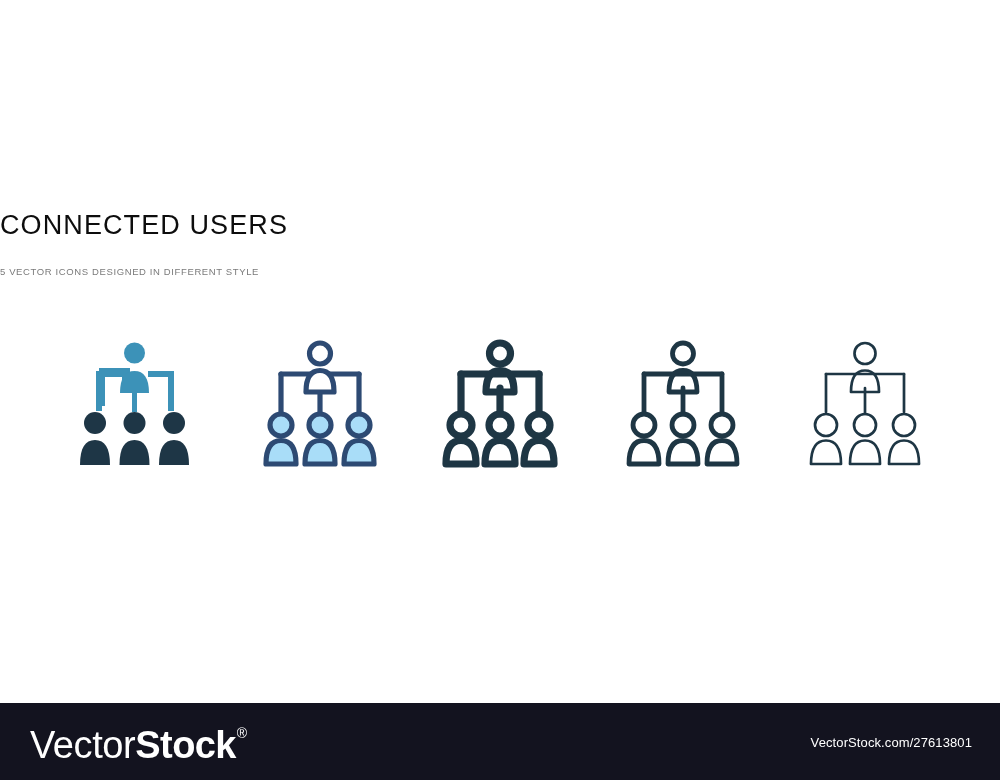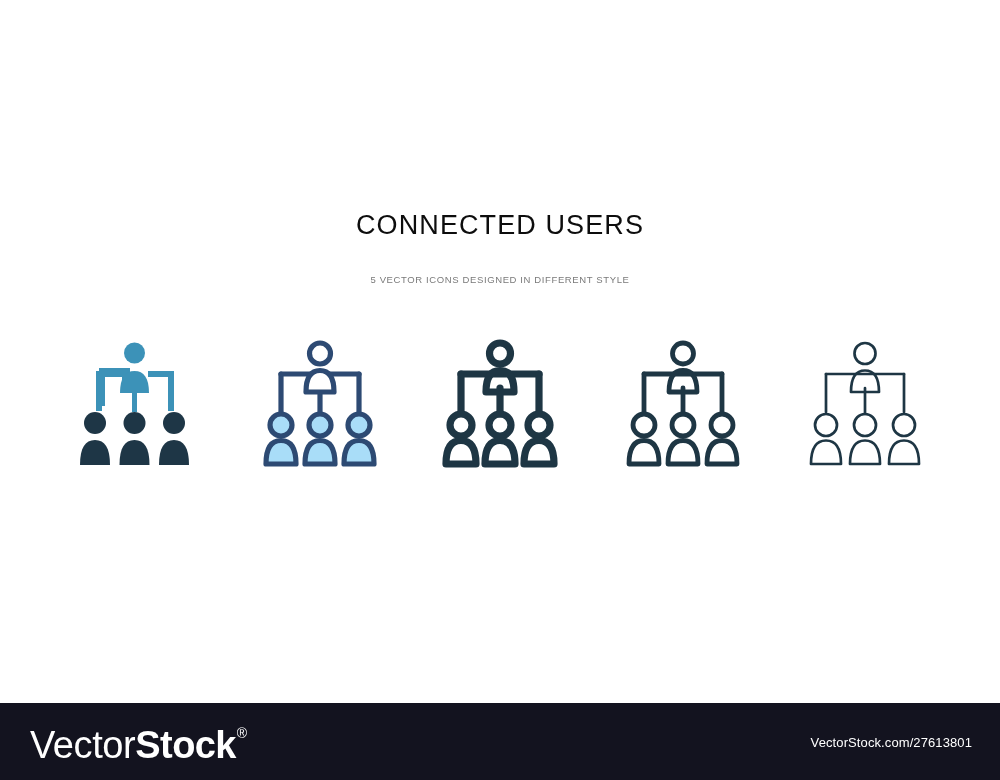--- a/index.html
+++ b/index.html
@@ -24,42 +24,42 @@
     height: 703px;
     background: #ffffff;
   }
 
   
   .heading-block {
     position: absolute;
     left: 0;
     top: 210px;
     width: 1000px;
-    text-align: center;
+    text-align: left;
   }
 
   .page-title {
     font-family: "Liberation Sans", sans-serif;
     font-size: 27px;
     font-weight: 400;
     letter-spacing: 1.1px;
     color: #0d0d0d;
     line-height: 30px;
     margin: 0;
     white-space: nowrap;
   }
 
   .page-subtitle {
     font-family: "Liberation Sans", sans-serif;
     font-size: 9.5px;
     font-weight: 400;
     letter-spacing: 0.62px;
     color: #7a7a7a;
     line-height: 12px;
-    margin: 8px;
+    margin: 0;
     padding-top: 26px;
     white-space: nowrap;
   }
 
   
   .icon-row {
     position: absolute;
     left: 0;
     top: 330px;
     width: 1000px;

